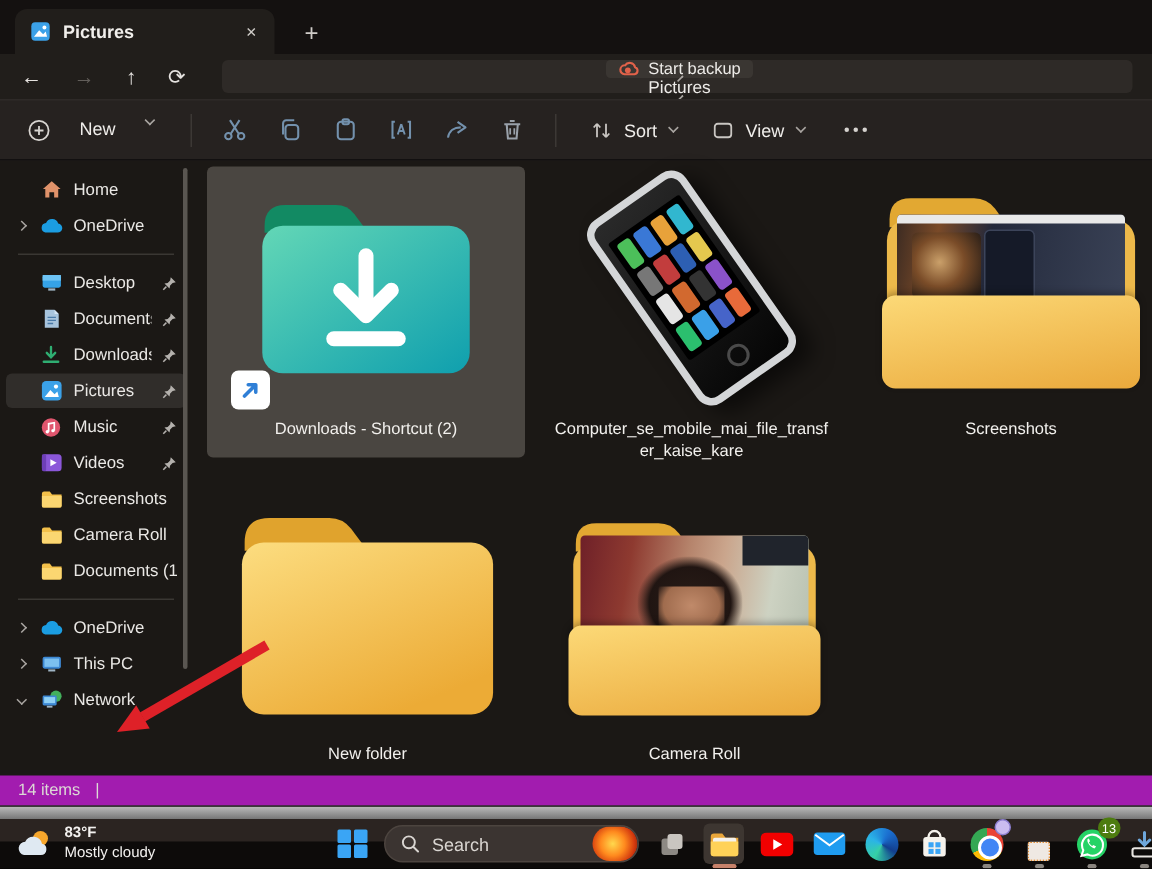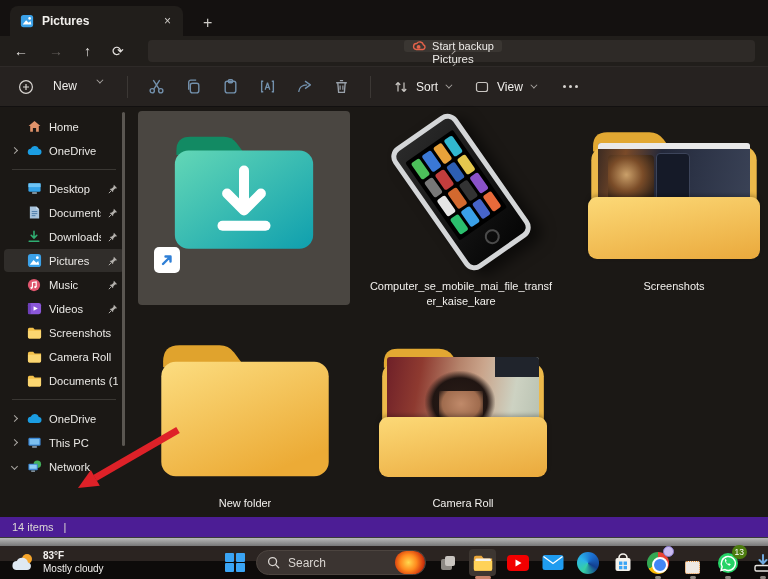--- a/index.html
+++ b/index.html
@@ -67,21 +67,21 @@
   .phone .scr{position:absolute;left:5px;right:5px;top:13px;bottom:30px;background:#000;border-radius:2px;padding:4px;}
   .apps{display:grid;grid-template-columns:repeat(4,1fr);gap:3px;height:100%;}
   .apps i{border-radius:2.5px;}
   .apps i:nth-child(1){background:#4cbf5a}.apps i:nth-child(2){background:#3a78d6}.apps i:nth-child(3){background:#e8a23a}.apps i:nth-child(4){background:#31b7cf}
   .apps i:nth-child(5){background:#777}.apps i:nth-child(6){background:#c23d3d}.apps i:nth-child(7){background:#2d5fb3}.apps i:nth-child(8){background:#e4c84e}
   .apps i:nth-child(9){background:#e5e5e5}.apps i:nth-child(10){background:#d2692f}.apps i:nth-child(11){background:#333}.apps i:nth-child(12){background:#8a52c9}
   .apps i:nth-child(13){background:#2bbf6e}.apps i:nth-child(14){background:#3aa0e8}.apps i:nth-child(15){background:#4664c9}.apps i:nth-child(16){background:#e86a3a}
   .homebtn{position:absolute;left:50%;bottom:7px;width:15px;height:15px;border:2px solid #4a4a4a;border-radius:50%;transform:translateX(-50%);}
 
   
-  .statusbar{position:absolute;left:0;bottom:0;right:0;height:20px;display:flex;align-items:center;gap:10px;padding-left:12px;font-size:11px;color:#dcd9d5;background:#4c1d95;}
+  .statusbar{position:absolute;left:0;bottom:0;right:0;height:20px;display:flex;align-items:center;gap:10px;padding-left:12px;font-size:11px;color:#dcd9d5;background:#a21caf;}
 
   
   .behind-strip{position:absolute;left:0;top:537px;width:768px;height:9px;background:linear-gradient(#b9b9b9,#777);border-top:1px solid #3a3a3a;}
 
   
   .taskbar{position:absolute;left:0;top:546px;width:768px;height:15px;background:#2b2421;}
   .weather{position:absolute;left:10px;top:3px;display:flex;align-items:center;gap:7px;}
   .wtxt{font-size:10px;color:#f3f1ef;line-height:1.3;}
   .wtemp{font-weight:bold;}
   .tb-apps{position:absolute;left:222px;top:0;height:33px;display:flex;align-items:center;gap:8px;}
@@ -451,20 +451,21 @@
                 <path d="M39 42 L50 53 L61 42"></path>
                 <path d="M36 63 H64"></path>
             </g>
           </svg>
           <div class="short-ov">
             <svg width="14" height="14" viewBox="0 0 14 14">
                 <path d="M3 11 L10 4 M5.5 3.5 H10.5 V8.5" fill="none" stroke="#2f7fd6" stroke-width="2.4" stroke-linecap="round" stroke-linejoin="round"></path>
               </svg>
           </div>
         </div>
+        <div class="t-label">Downloads - Shortcut (2)</div>
       </div>
 
       <div class="tile" style="left:230px;top:4px;width:202px;height:196px;">
         <div class="thumb">
           <div class="phone">
             <div class="scr">
                 <div class="apps">
                   <i></i>
                   <i></i>
                   <i></i>

